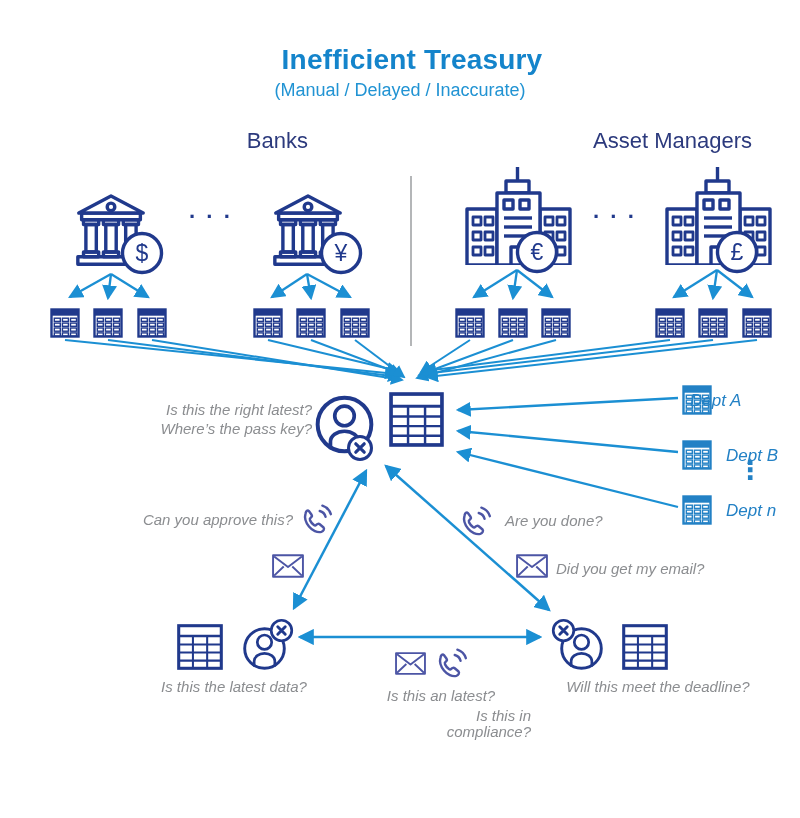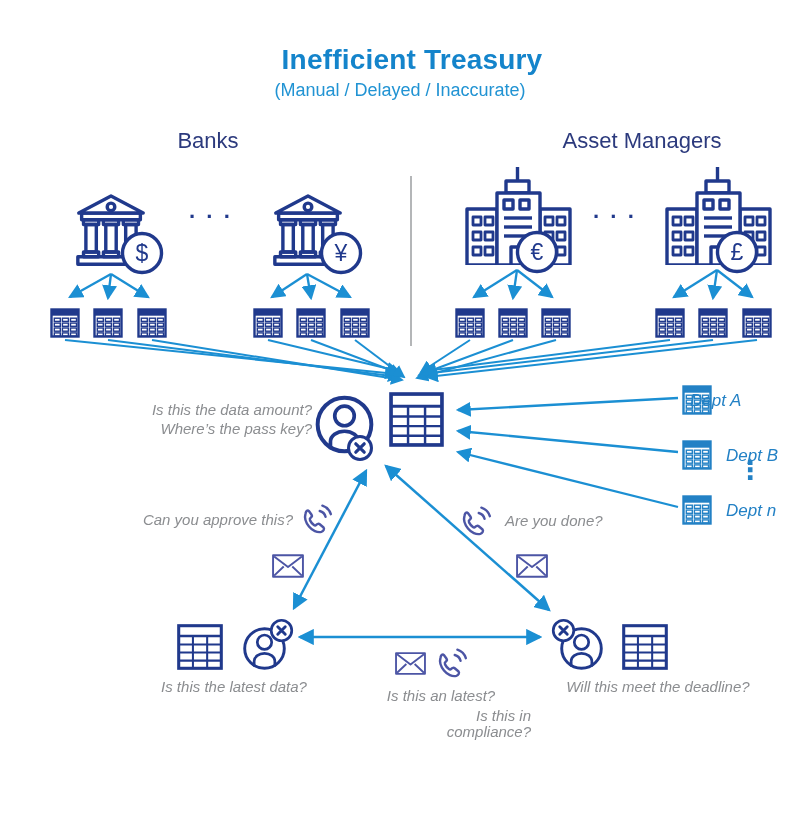--- a/index.html
+++ b/index.html
@@ -5,21 +5,21 @@
   :root{
     --navy:#20398c; --heading:#2c3a7d; --title-blue:#1484cb; --subtitle-blue:#2193d3;
     --arrow:#1b8fd3; --dept:#2381c5; --gray:#8b8d90; --comm:#4c55a5; --divider:#b4b6b8;
   }
   html,body{margin:0;padding:0;}
   body{background:#ffffff;font-family:"Liberation Sans","DejaVu Sans",sans-serif;}
   #stage{position:relative;width:800px;height:818px;background:#ffffff;overflow:hidden;}
   .abs{position:absolute;}
   .title{left:0;top:44px;width:800px;text-align:center;font-size:28px;font-weight:bold;color:var(--title-blue);letter-spacing:.2px;padding-left:12px;}
   .subtitle{left:0;top:80px;width:800px;text-align:center;font-size:18px;color:var(--subtitle-blue);}
-  .sec-label{top:128px;font-size:22px;color:var(--heading);text-align:center;}
+  .sec-label{top:128px;font-size:22px;color:var(--heading);text-align:right;}
   .ellipsis-h{top:204px;width:60px;text-align:center;font-size:22px;font-weight:bold;color:var(--navy);letter-spacing:2px;}
   .q{font-size:15px;font-style:italic;color:var(--gray);line-height:19px;}
   .q.right{text-align:right;}
   .q.center{text-align:center;}
   .dept-label{font-size:17px;font-style:italic;color:var(--dept);}
   .ellipsis-v{font-size:26px;color:var(--dept);line-height:13px;font-weight:bold;}
   svg{display:block;}
   .icon-navy{color:var(--navy);}
   .icon-dept{color:var(--dept);}
   .icon-comm{color:var(--comm);}
@@ -247,21 +247,21 @@
       <use href="#sym-sheet"></use>
     </svg>
   <svg class="abs icon-navy" style="left:698px;top:308px" width="30" height="30">
       <use href="#sym-sheet"></use>
     </svg>
   <svg class="abs icon-navy" style="left:742px;top:308px" width="30" height="30">
       <use href="#sym-sheet"></use>
     </svg>
 
   <div class="abs q right" style="left:90px;top:400px;width:222px;">
-    <div>Is this the data amount?</div>
+    <div>Is this the right latest?</div>
     <div>Where’s the pass key?</div>
   </div>
   <svg class="abs icon-navy" style="left:314px;top:394px" width="61" height="61">
       <use href="#sym-person"></use>
     </svg>
   <svg class="abs icon-navy" style="left:346px;top:434px" width="28" height="28">
       <use href="#sym-badge-x"></use>
     </svg>
   <svg class="abs icon-navy" style="left:389px;top:392px" width="55" height="55">
       <use href="#sym-grid-table"></use>
@@ -289,20 +289,21 @@
       <use href="#sym-envelope"></use>
     </svg>
 
   <svg class="abs icon-comm" style="left:455px;top:504px" width="38" height="38">
       <use href="#sym-phone"></use>
     </svg>
   <div class="abs q" style="left:505px;top:511px;width:160px;">Are you done?</div>
   <svg class="abs icon-comm" style="left:516px;top:554px" width="32" height="24">
       <use href="#sym-envelope"></use>
     </svg>
+  <div class="abs q" style="left:556px;top:559px;width:200px;">Did you get my email?</div>
 
   <svg class="abs icon-navy" style="left:177px;top:624px" width="46" height="46">
       <use href="#sym-grid-table"></use>
     </svg>
   <svg class="abs icon-navy" style="left:242px;top:626px" width="45" height="45">
       <use href="#sym-person"></use>
     </svg>
   <svg class="abs icon-navy" style="left:269px;top:618px" width="25" height="25">
       <use href="#sym-badge-x"></use>
     </svg>

